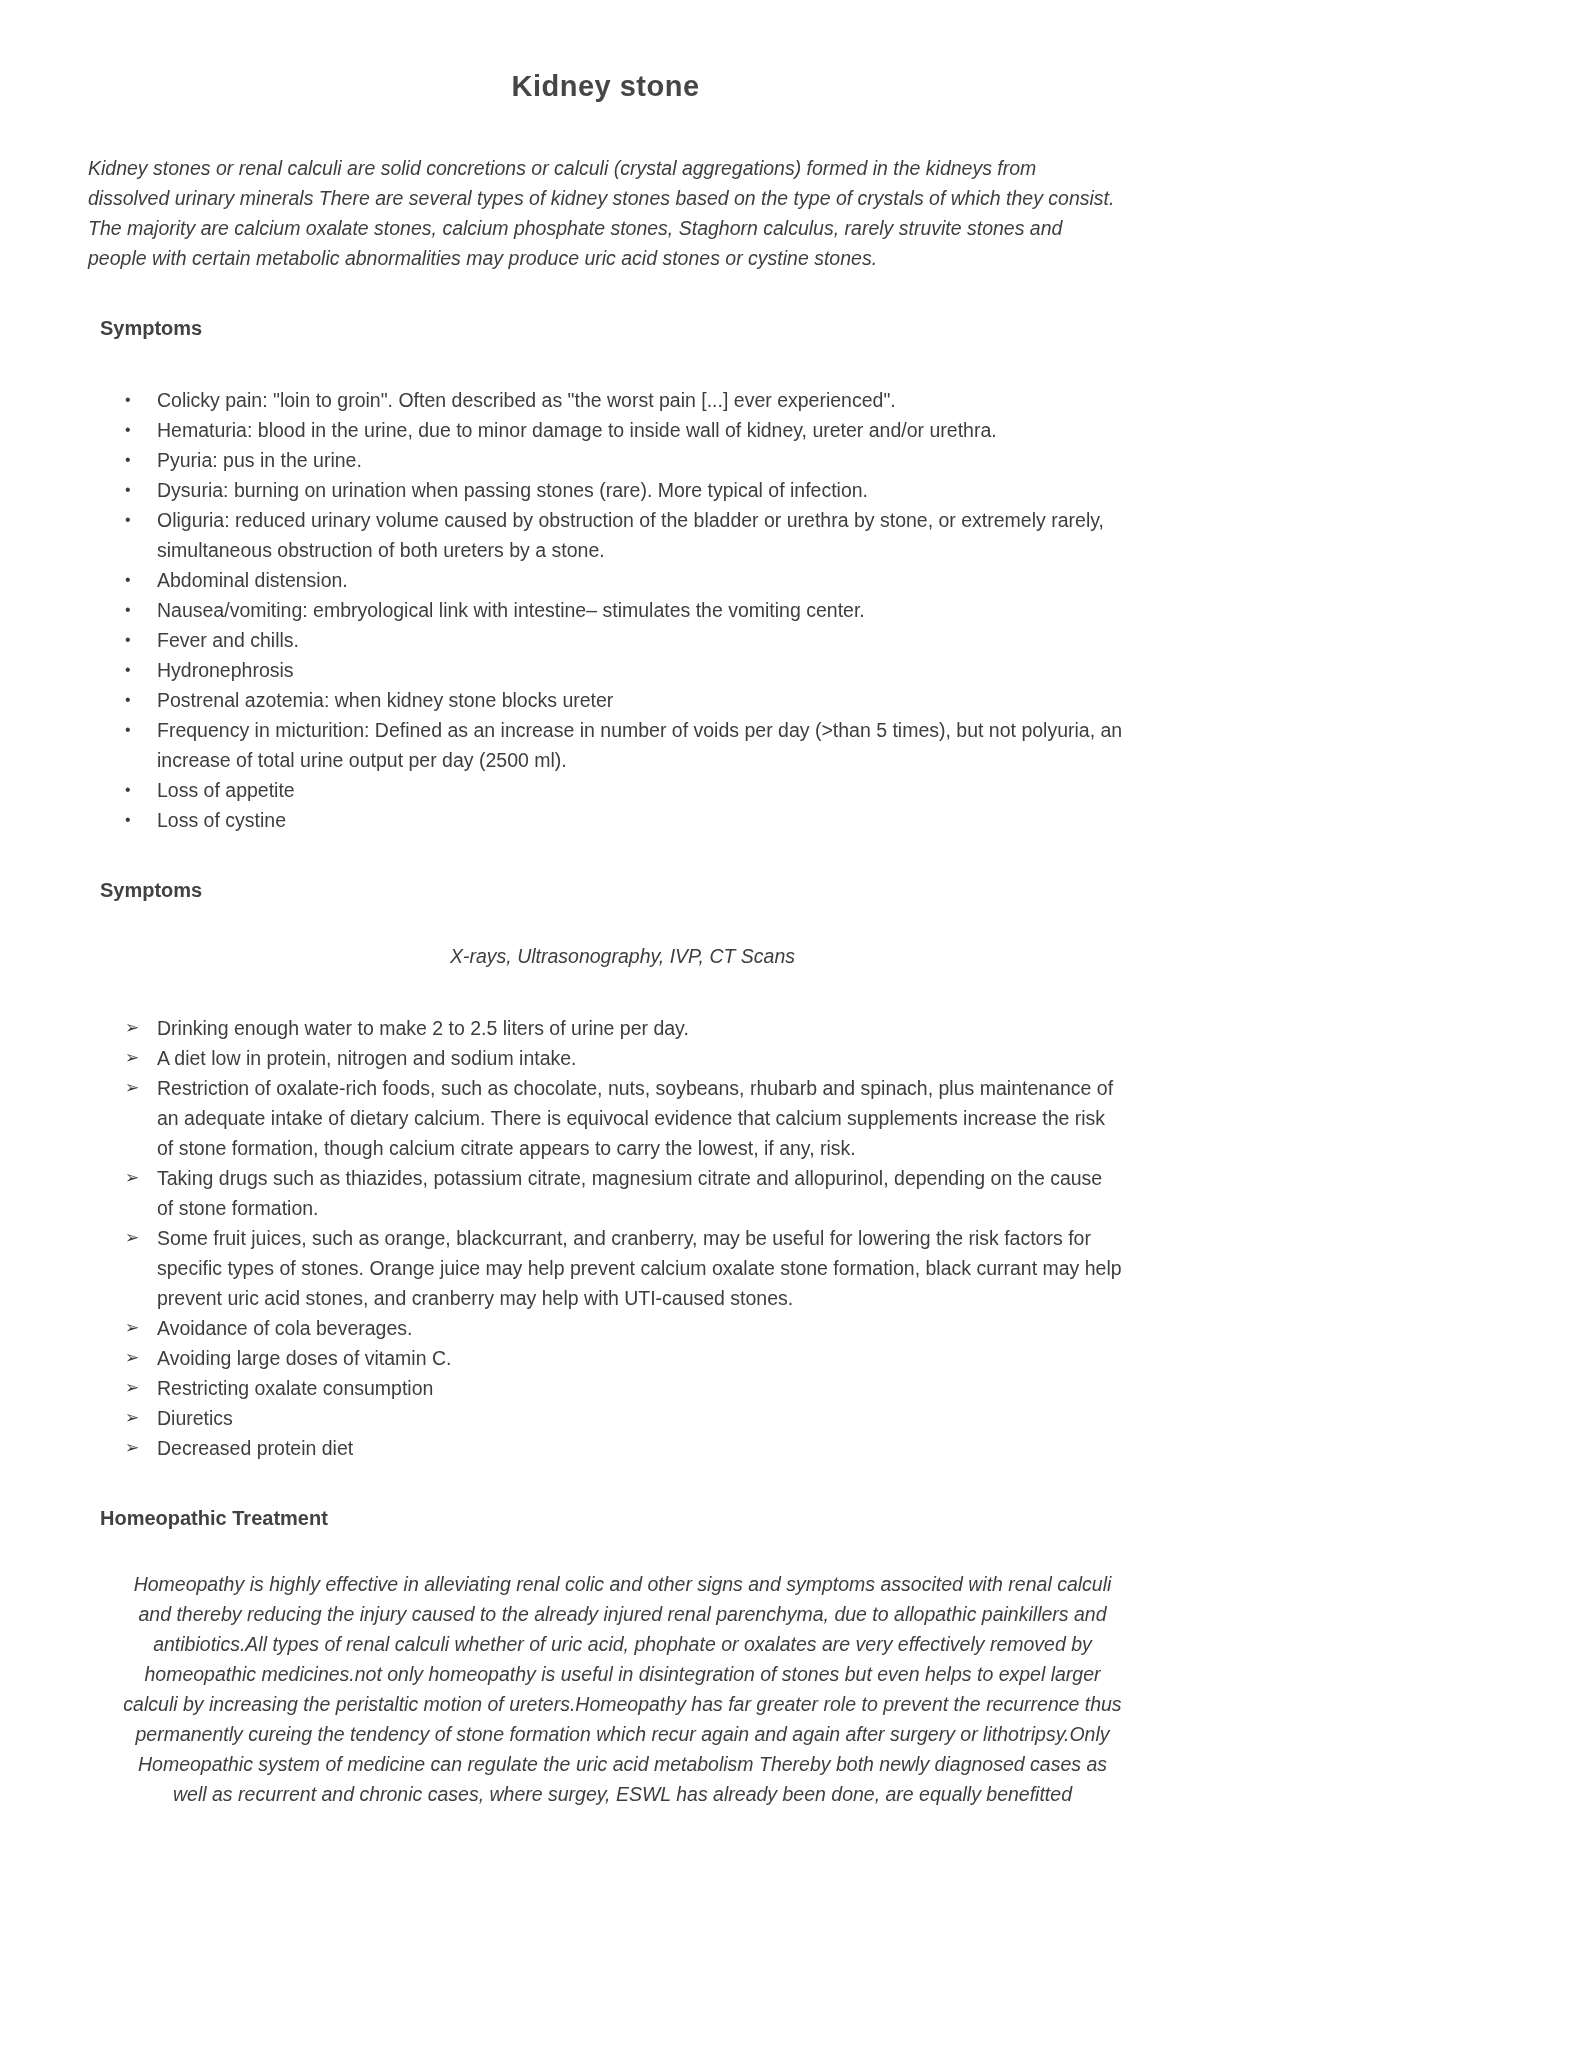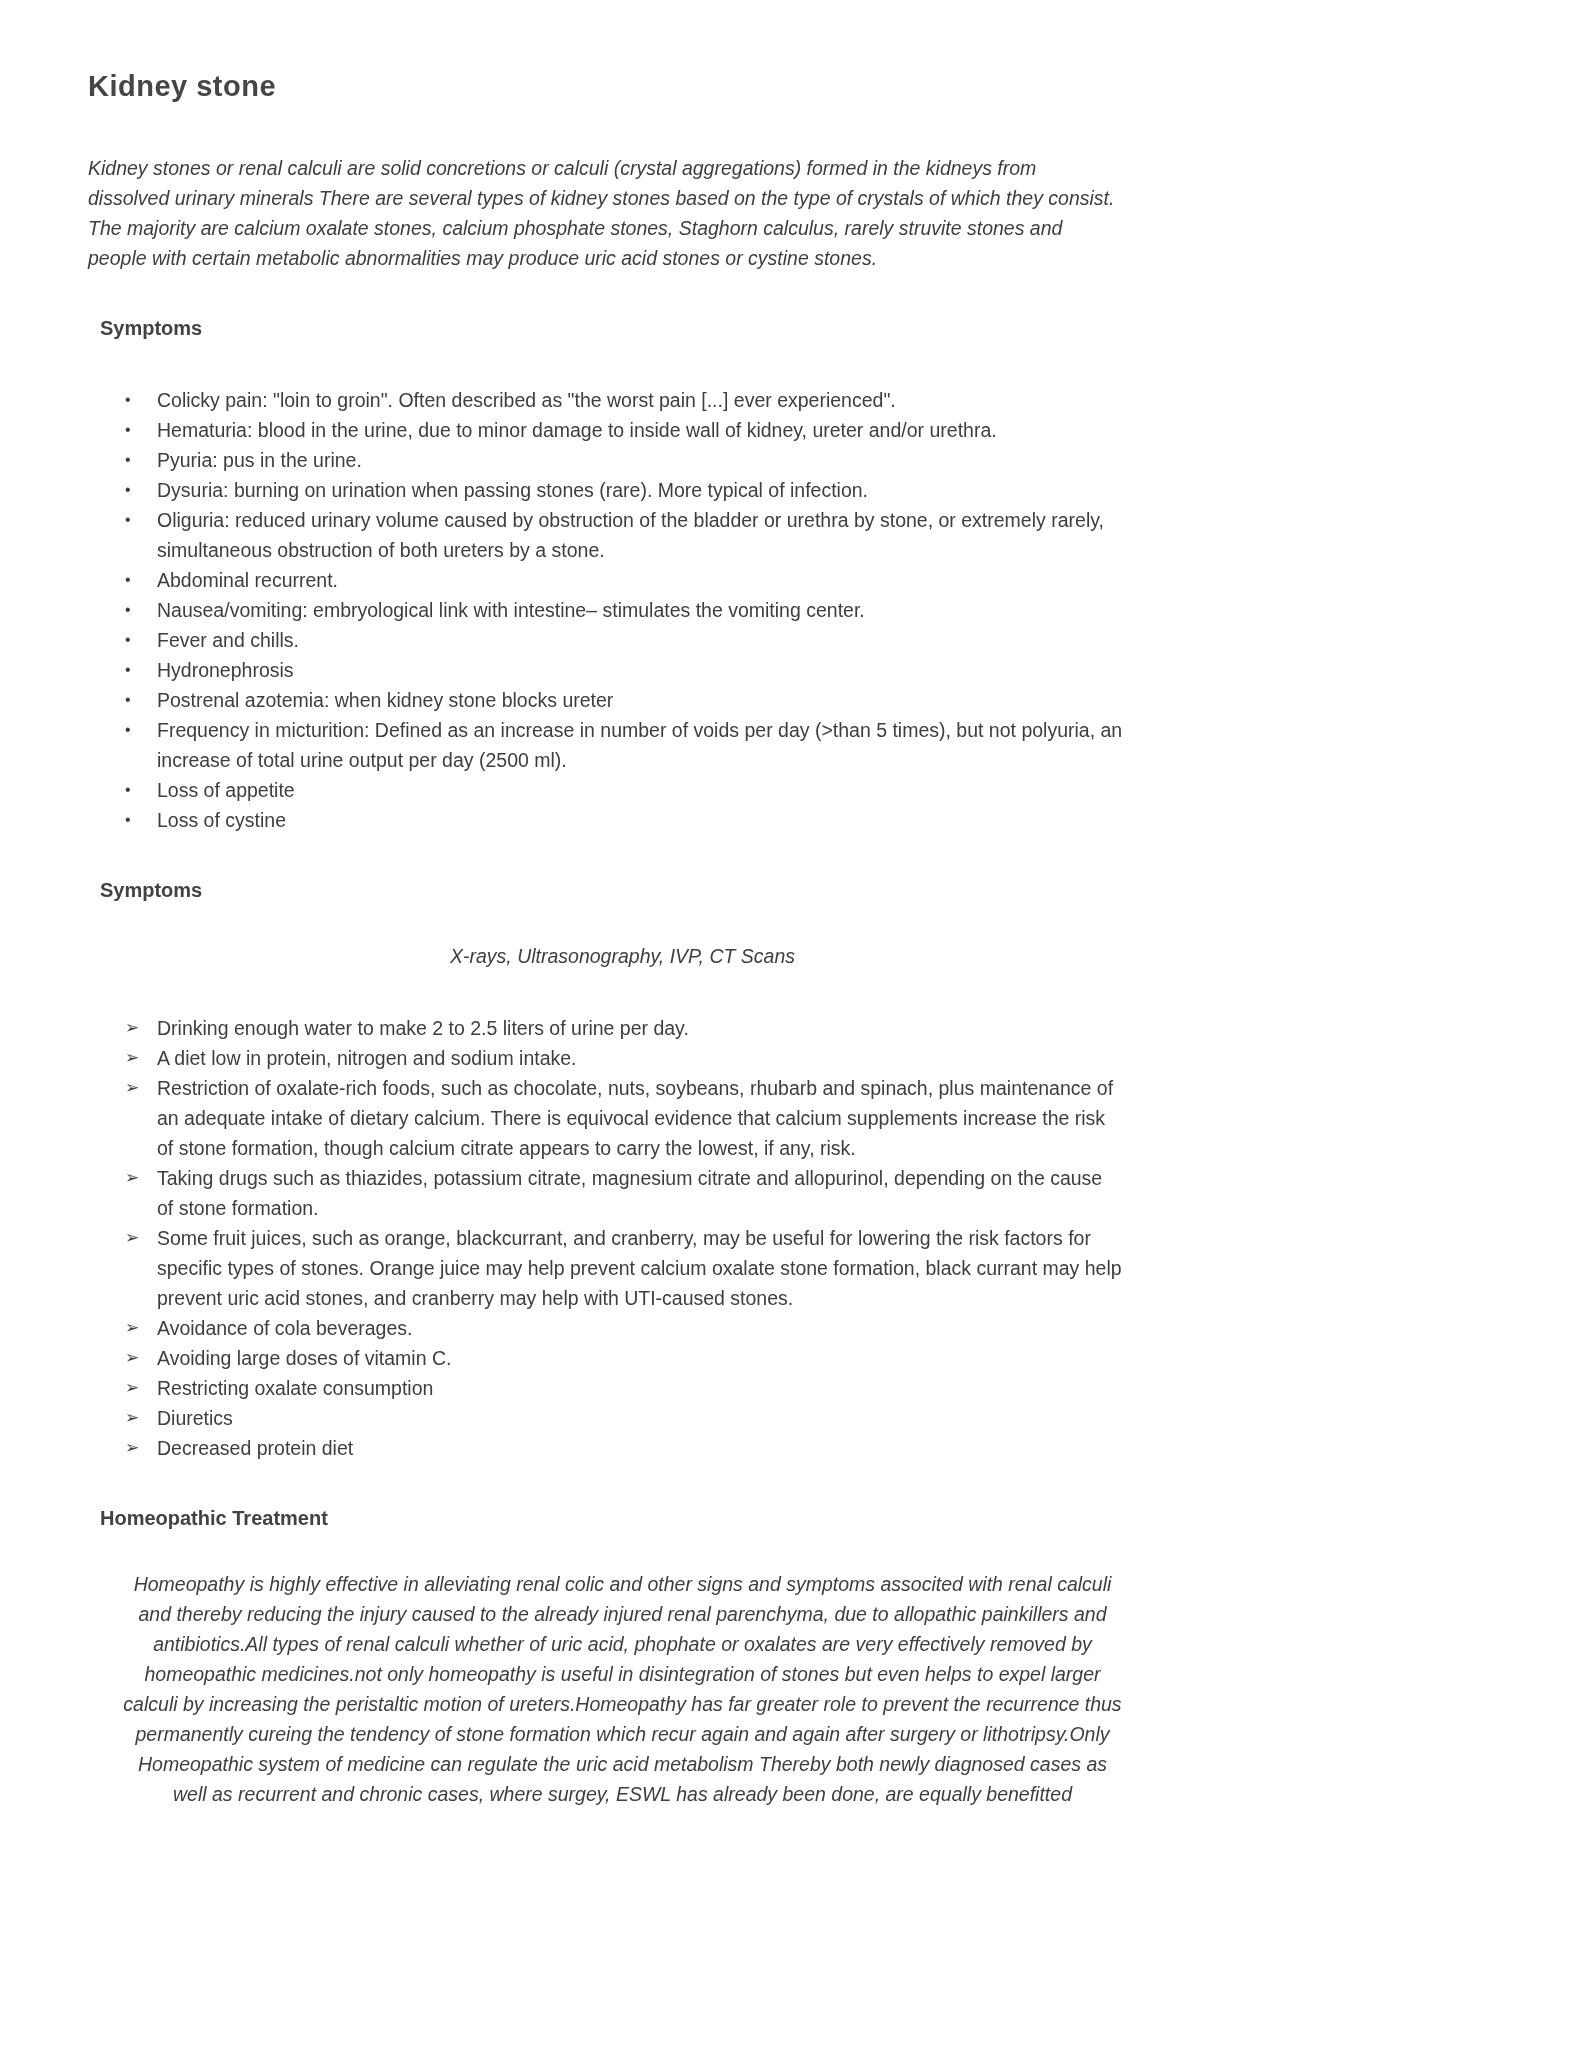--- a/index.html
+++ b/index.html
@@ -19,21 +19,21 @@
     padding: 70px 0 0 88px;
     width: 1583px;
   }
   .content {
     width: 1035px;
   }
   h1.doc-title {
     font-size: 29px;
     font-weight: bold;
     color: #464646;
-    text-align: left;
+    text-align: center;
     margin: 0 0 50px 0;
     letter-spacing: 0.5px;
   }
   p.body-text {
     font-size: 19.5px;
     line-height: 30px;
     margin: 0;
     font-style: italic;
   }
   h2.section-heading {
@@ -103,21 +103,21 @@
       <li>
           <span class="marker">•</span>
           <span class="li-text">Dysuria: burning on urination when passing stones (rare). More typical of infection.</span>
         </li>
       <li>
           <span class="marker">•</span>
           <span class="li-text">Oliguria: reduced urinary volume caused by obstruction of the bladder or urethra by stone, or extremely rarely, simultaneous obstruction of both ureters by a stone.</span>
         </li>
       <li>
           <span class="marker">•</span>
-          <span class="li-text">Abdominal recurrent.</span>
+          <span class="li-text">Abdominal distension.</span>
         </li>
       <li>
           <span class="marker">•</span>
           <span class="li-text">Nausea/vomiting: embryological link with intestine– stimulates the vomiting center.</span>
         </li>
       <li>
           <span class="marker">•</span>
           <span class="li-text">Fever and chills.</span>
         </li>
       <li>

